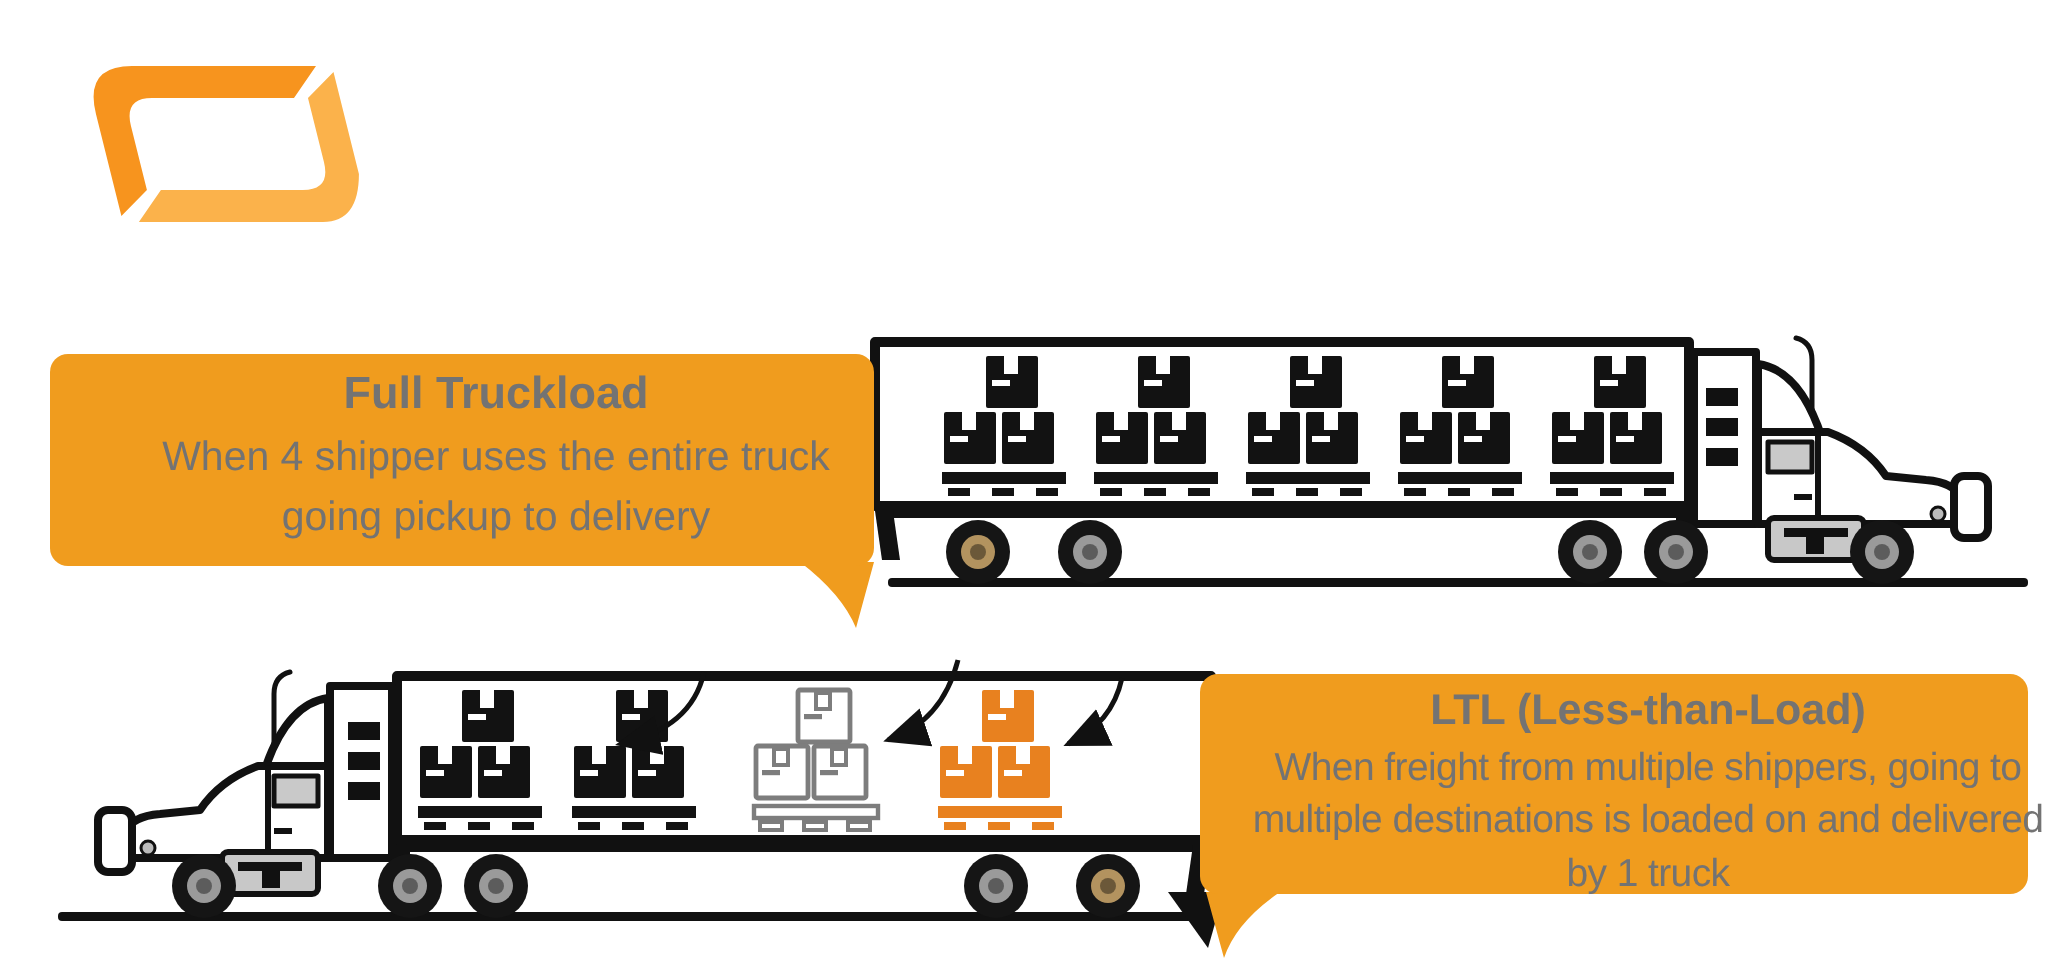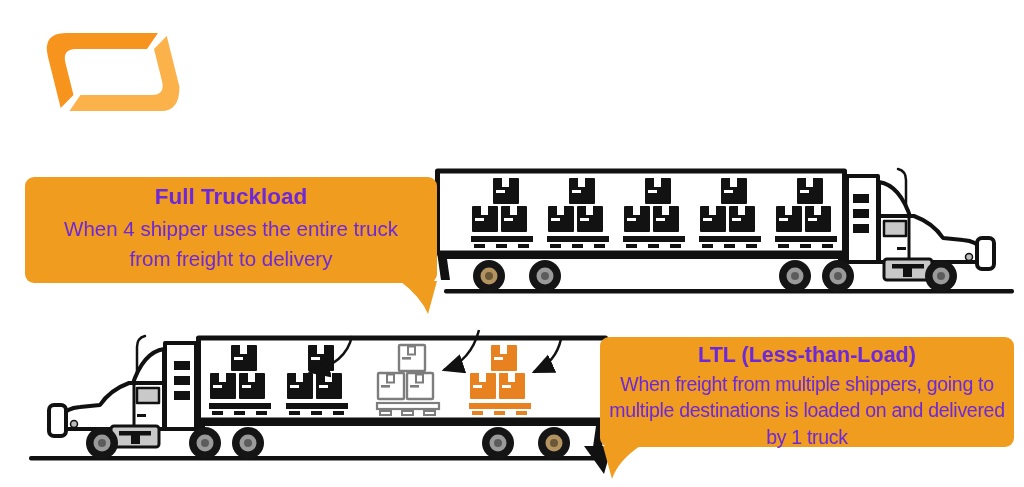--- a/index.html
+++ b/index.html
@@ -1,19 +1,19 @@
 <!DOCTYPE html>
 <html><head>
 <meta charset="utf-8">
 <style>
   html,body{margin:0;padding:0;background:#ffffff;}
   #canvas{position:relative;width:1024px;height:487px;background:#ffffff;overflow:hidden;
           font-family:"Liberation Sans", sans-serif;}
   #scene{position:absolute;left:0;top:0;}
-  .label-text{position:absolute;text-align:center;color:#6d28d9;pointer-events:none;}
+  .label-text{position:absolute;text-align:center;color:#737373;pointer-events:none;padding-left:17px;}
   .label-title{font-weight:bold;}
   #ftl-text{left:25px;top:184px;width:412px;}
   #ftl-text .label-title{font-size:22.5px;margin-bottom:4px;}
   #ftl-text .label-line{font-size:20.5px;line-height:1.48;}
   #ltl-text{left:587px;top:343px;width:440px;}
   #ltl-text .label-title{font-size:21.5px;margin-bottom:3px;}
   #ltl-text .label-line{font-size:19.5px;line-height:1.35;letter-spacing:-0.3px;}
 </style>
 </head>
 <body>
@@ -141,21 +141,21 @@
   <g>
     <path fill="#111" d="M 584,446 L 612,446 L 604,474 Z"></path>
     <path d="M 640,446 L 603,446 L 612,479 Q 618,461 640,446 Z" fill="#F09C1E"></path>
     <rect x="600" y="337" width="414" height="110" rx="9" fill="#F09C1E"></rect>
   </g>
 </svg>
 
 <div class="label-text" id="ftl-text">
   <div class="label-title">Full Truckload</div>
   <div class="label-line">When 4 shipper uses the entire truck</div>
-  <div class="label-line">from freight to delivery</div>
+  <div class="label-line">going pickup to delivery</div>
 </div>
 
 <div class="label-text" id="ltl-text">
   <div class="label-title">LTL (Less-than-Load)</div>
   <div class="label-line">When freight from multiple shippers, going to</div>
   <div class="label-line">multiple destinations is loaded on and delivered</div>
   <div class="label-line">by 1 truck</div>
 </div>
 
 </div>

